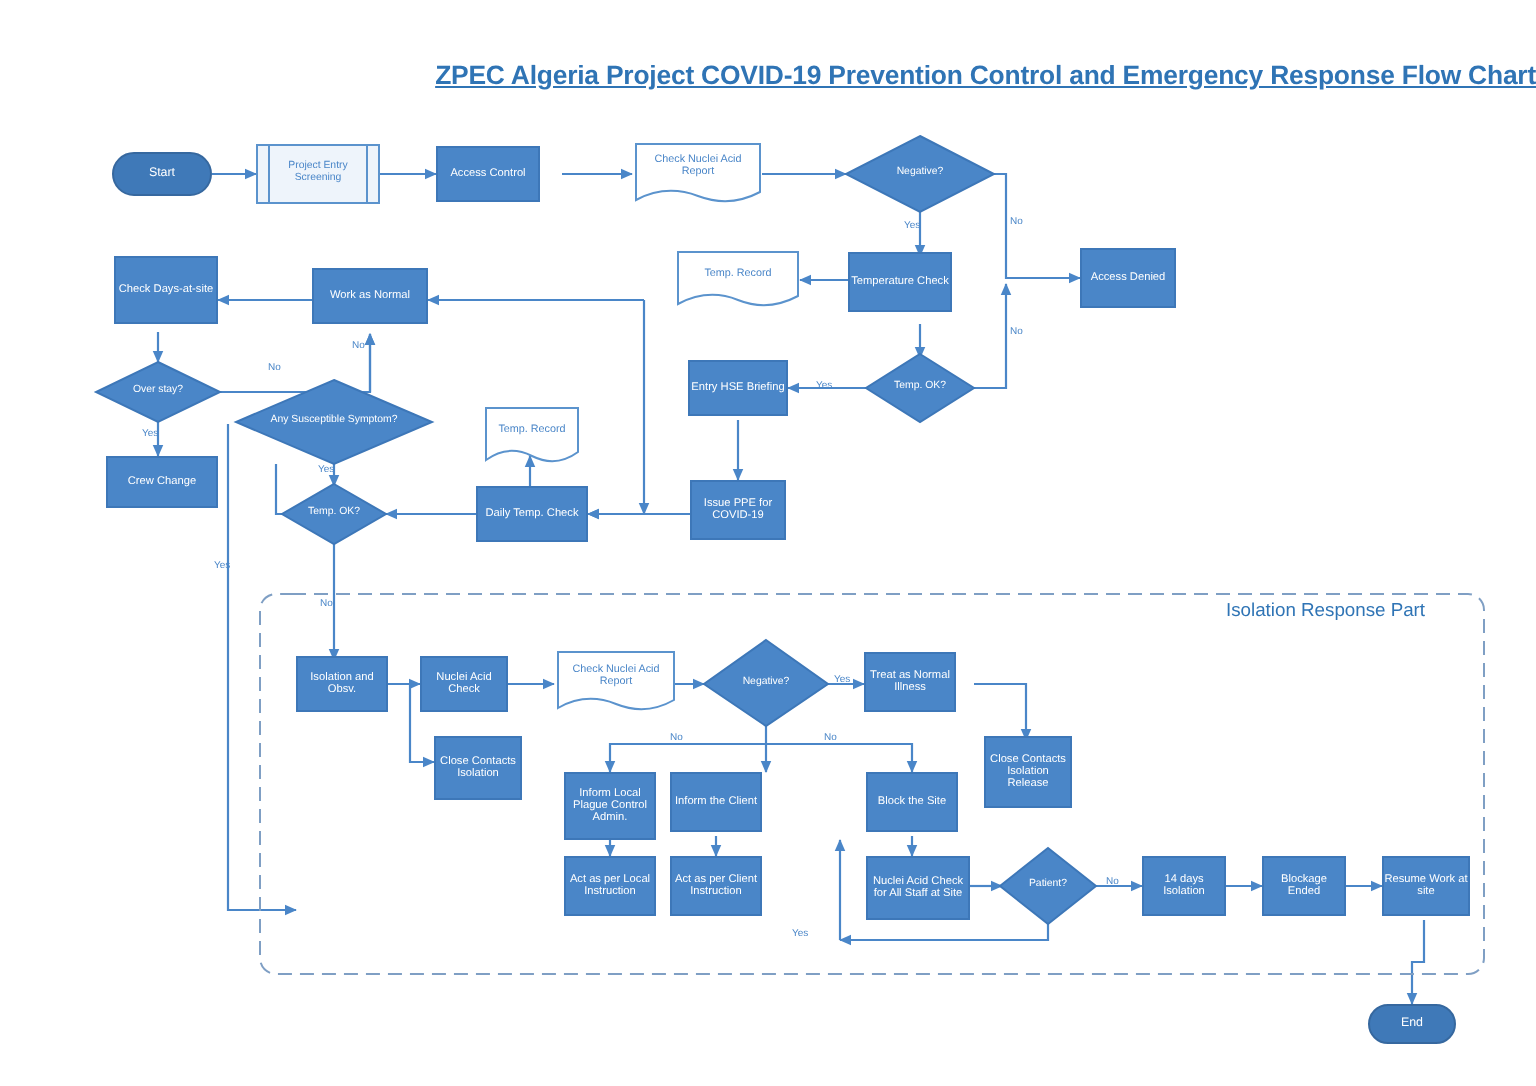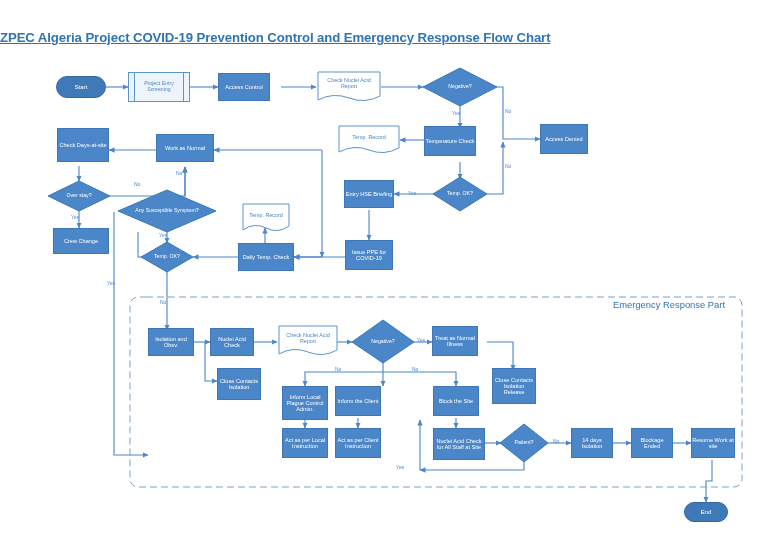--- a/index.html
+++ b/index.html
@@ -3,21 +3,21 @@
 <meta charset="utf-8">
 <style>
   html,body{margin:0;padding:0;}
   body{
     width:768px;height:543px;background:#ffffff;
     font-family:"Liberation Sans", sans-serif;
     overflow:hidden;position:relative;
   }
   #chart-root{position:absolute;inset:0;}
   #title{
-    position:absolute;left:0;top:30px;width:768px;text-align:left;
+    position:absolute;left:0;top:30px;width:768px;text-align:right;
     font-size:13.2px;font-weight:bold;color:#2f74b5;
     text-decoration:underline;letter-spacing:-.1px;
   }
   svg.layer{position:absolute;left:0;top:0;width:768px;height:543px;}
   .node{position:absolute;box-sizing:border-box;display:flex;
     align-items:center;justify-content:center;text-align:center;
     color:#ffffff;line-height:1.08;}
   .proc{background:#4a86c8;border:1px solid #3d77b8;font-size:5.6px;}
   .term{background:#3f79b8;border:1px solid #36689f;border-radius:999px;font-size:6.2px;}
   .pred{background:#eef4fb;border:1px solid #5b93cd;font-size:5.2px;color:#4a86c8;}
@@ -140,21 +140,21 @@
       <path d="M167,242 L193,257 L167,272 L141,257 Z"></path>
       <path d="M383,320 L414,342 L383,363 L352,342 Z"></path>
       <path d="M524,424 L548,443 L524,462 L500,443 Z"></path>
     </g>
   </svg>
 
   <svg class="layer" viewBox="0 0 768 543">
     <path d="M146,297 h588 a8,8 0 0 1 8,8 v174 a8,8 0 0 1 -8,8 h-596 a8,8 0 0 1 -8,-8 v-174 a8,8 0 0 1 8,-8 z" fill="none" stroke="#7f9fc4" stroke-width="1" stroke-dasharray="7 4"></path>
   </svg>
 
-  <div id="er-label" style="left:613px;top:299px;">Emergency Response Part</div>
+  <div id="er-label" style="left:613px;top:299px;">Isolation Response Part</div>
 
   <div class="node term" style="left:56px;top:76px;width:50px;height:22px;">Start</div>
 
   <div class="node pred" style="left:128px;top:72px;width:62px;height:30px;position:absolute;">
     <span class="bar" style="left:5px;"></span>
     <span class="bar" style="right:5px;"></span>
     <span style="position:relative;z-index:2;width:78%;">Project Entry Screening</span>
   </div>
 
   <div class="node proc" style="left:218px;top:73px;width:52px;height:28px;">Access Control</div>

